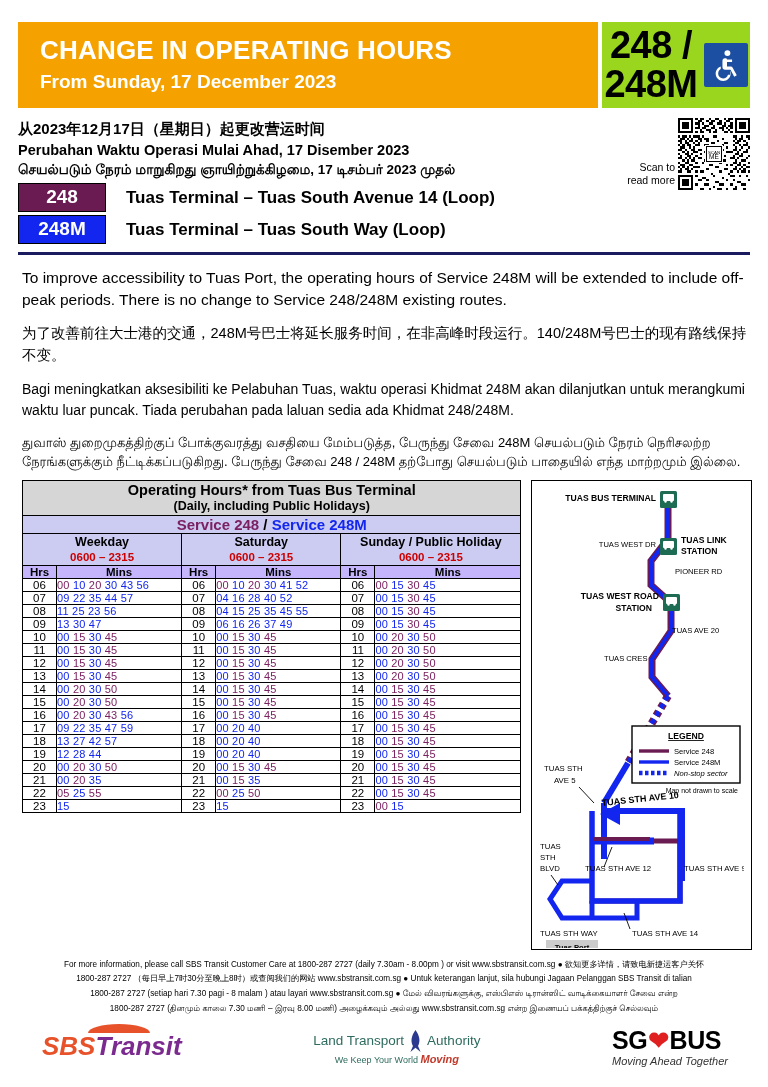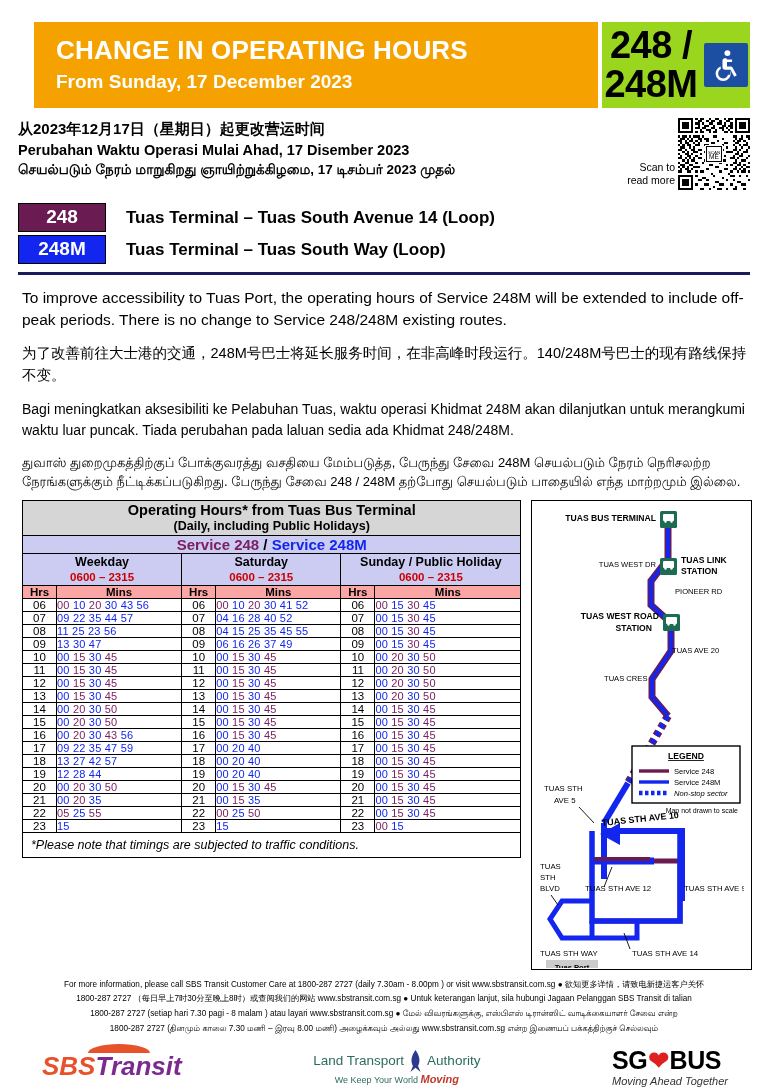--- a/index.html
+++ b/index.html
@@ -7,21 +7,21 @@
   body {
     width:768px; height:1087px;
     background:#ffffff;
     font-family:"Liberation Sans", sans-serif;
     color:#000;
     position:relative;
     overflow:hidden;
   }
 
   
-  .top-banner { display:flex; gap:4px; padding:22px 18px 0 34px; align-items:stretch; }
+  .top-banner { display:flex; gap:4px; padding:22px 18px 0 18px; align-items:stretch; }
   .banner-orange {
     background:#f5a200; flex:1; padding:12px 20px 14px 22px;
     display:flex; flex-direction:column; justify-content:center;
   }
   .banner-title {
     color:#ffffff; font-weight:bold; font-size:26px; letter-spacing:0.2px; line-height:1.08;
   }
   .banner-sub { color:#ffffff; font-weight:bold; font-size:19px; margin-top:7px; }
   .banner-green {
     background:#9bd61e; width:148px; display:flex; align-items:center; justify-content:center;
@@ -33,21 +33,21 @@
     display:flex; align-items:center; justify-content:center; flex:none;
   }
   .wheelchair-box svg { width:34px; height:34px; }
 
   
   .ml-wrap { padding:10px 18px 0 18px; position:relative; }
   .ml-line { font-weight:bold; font-size:14.5px; line-height:1.42; }
   .ml-line.cn { font-size:15px; }
   .ml-line.ta { font-size:13.5px; }
 
-  .routes { margin-top:24px; }
+  .routes { margin-top:4px; }
   .route-row { display:flex; align-items:center; margin-bottom:3px; }
   .route-badge {
     width:88px; text-align:center; color:#fff; font-weight:bold; font-size:19px;
     padding:2px 0 3px 0; border:1.5px solid #000;
   }
   .route-badge.b248 { background:#6a1b52; }
   .route-badge.b248m { background:#1226ef; }
   .route-name { font-weight:bold; font-size:17px; margin-left:20px; }
 
   .qr-block { position:absolute; right:18px; top:10px; display:flex; align-items:flex-end; }
@@ -71,21 +71,21 @@
   table.tt td, table.tt th { border:1px solid #000; padding:0; }
   .th-main {
     background:#d6d6d6; text-align:center; font-weight:bold; font-size:14.5px; padding:5px 0 6px 0; line-height:1.25;
   }
   .th-main .sub { font-size:12.5px; }
   .th-svc { background:#ccccf2; text-align:center; font-weight:bold; font-size:15px; padding:4px 0 5px 0; }
   .svc248 { color:#7b2060; }
   .svc248m { color:#1226ef; }
   .th-day { background:#ccccf2; text-align:center; font-weight:bold; font-size:12.5px; padding:4px 0 4px 0; line-height:1.3; }
   .th-day .range { color:#cc0000; font-size:11.5px; }
-  .th-col { text-align:center; font-weight:bold; font-size:11.5px; padding:3px 0 3px 0; background:#fca5a5;margin-top:11px; }
+  .th-col { text-align:center; font-weight:bold; font-size:11.5px; padding:3px 0 3px 0; background:#c4b5fd;margin-top:11px; }
   td.hrs { text-align:center; font-size:11.5px; padding:2px 0 2px 0; width:34px; }
   td.mins { font-size:11px; padding:2px 0 2px 6px; letter-spacing:0.2px; white-space:nowrap; }
   .m248 { color:#7b2060; }
   .m248m { color:#1226ef; }
   .footnote {
     border:1.5px solid #000; border-top:none; font-style:italic; font-size:12.5px;
     padding:5px 0 5px 8px;
   }
 
   
@@ -573,21 +573,20 @@
           <tr>
             <td class="hrs">23</td>
             <td class="mins"><span class="m248m">15</span></td>
             <td class="hrs">23</td>
             <td class="mins"><span class="m248m">15</span></td>
             <td class="hrs">23</td>
             <td class="mins"><span class="m248">00</span> <span class="m248m">15</span></td>
           </tr>
         </tbody>
     </table>
-    <div class="footnote">*Please note that timings are subjected to traffic conditions.</div>
   </div>
 
   <div class="map-box">
     <svg width="212" height="467" viewBox="0 0 212 467">
 
       <polyline points="136,22 136,58 119,80 119,104 139,122 139,150 120,178 120,196 136,215" fill="none" stroke="#6a1b52" stroke-width="7"></polyline>
       <polyline points="136,22 136,58 119,80 119,104 139,122 139,150 120,178 120,196 136,215" fill="none" stroke="#1226ef" stroke-width="4"></polyline>
 
       <polyline points="136,215 96,282" fill="none" stroke="#6a1b52" stroke-width="8" stroke-dasharray="5 4"></polyline>
       <polyline points="136,215 96,282" fill="none" stroke="#1226ef" stroke-width="4.5" stroke-dasharray="5 4"></polyline>

